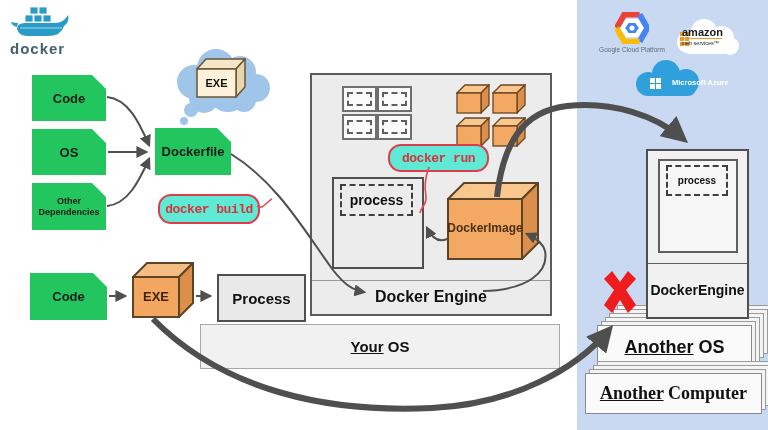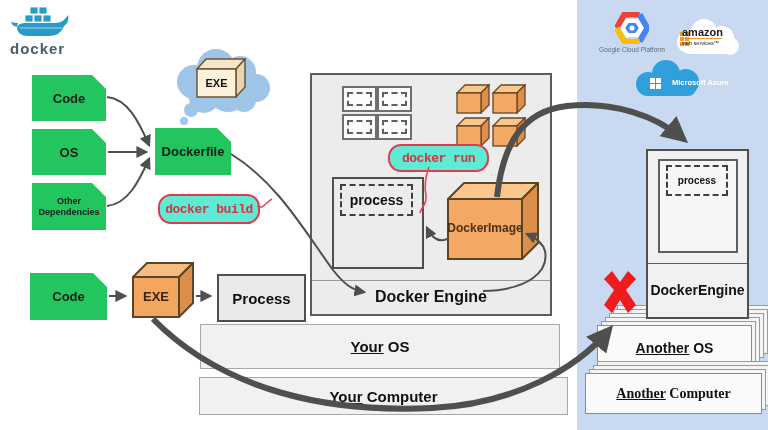--- a/index.html
+++ b/index.html
@@ -23,21 +23,21 @@
   .em{text-decoration:underline;}
   .ws{white-space:pre;}
   .dashcell{background:#fbfbfb;border:2px solid #6f6f6f;display:flex;align-items:center;justify-content:center;}
   .dashcell .in{width:65%;height:45%;border:2px dashed #5f5f5f;}
   .dashedproc{border:2px dashed #3f3f3f;display:flex;align-items:center;justify-content:center;
               font-weight:bold;color:#111;}
   .cube-label{position:absolute;display:flex;align-items:center;justify-content:center;text-align:center;
               font-weight:bold;color:#111;line-height:1.1;}
   .stack-layer{position:absolute;background:#f4f4f4;border:1px solid #9a9a9a;}
   .stack-front{position:absolute;background:#fafafa;border:1px solid #8a8a8a;display:flex;align-items:center;
-               justify-content:center;font-weight:bold;font-size:14px;color:#111;}
+               justify-content:center;font-weight:bold;font-size:18px;color:#111;}
   .caption{color:#5f6b75;}
   svg{display:block;}
   .noptr{pointer-events:none;}
 </style>
 </head>
 <body>
 
 <div id="canvas">
 
   <div class="abs" style="left:577px;top:0;width:191px;height:430px;background:#c9d9f1;"></div>
@@ -179,23 +179,20 @@
     <div class="cube-label" style="left:1px;top:15px;width:46px;height:40px;font-size:13px;color:#3d2408;">EXE</div>
   </div>
 
   <div class="abs" style="left:217px;top:274px;width:85px;height:44px;background:#e9e9e9;border:2px solid #4f4f4f;
               display:flex;align-items:center;justify-content:center;font-weight:bold;font-size:15px;color:#111;">
     <span>Process</span>
   </div>
 
   <div class="abs bar" style="left:200px;top:324px;width:358px;height:43px;">
     <span><span class="em">Your</span><span class="ws"> OS</span></span>
-  </div>
-  <div class="abs bar" style="left:199px;top:377px;width:367px;height:36px;">
-    <span><span class="em">Your</span><span class="ws"> Computer</span></span>
   </div>
 
   <div class="abs" style="left:596px;top:12px;width:72px;height:44px;text-align:center;">
     <svg width="34" height="32" viewBox="0 0 40 36" style="margin:0 auto;">
       <polyline points="2,18 11,2 29,2" fill="none" stroke="#ea4335" stroke-width="7"></polyline>
       <polyline points="29,2 38,18 29,34" fill="none" stroke="#4285f4" stroke-width="7"></polyline>
       <polyline points="29,34 11,34 2,18" fill="none" stroke="#fbbc05" stroke-width="7"></polyline>
       <polygon points="13,7 27,7 34,18 27,29 13,29 6,18" fill="#ffffff"></polygon>
       <polygon points="16,12 24,12 28,18 24,24 16,24 12,18" fill="#4285f4"></polygon>
       <circle cx="20" cy="18" r="3" fill="#ffffff"></circle>

